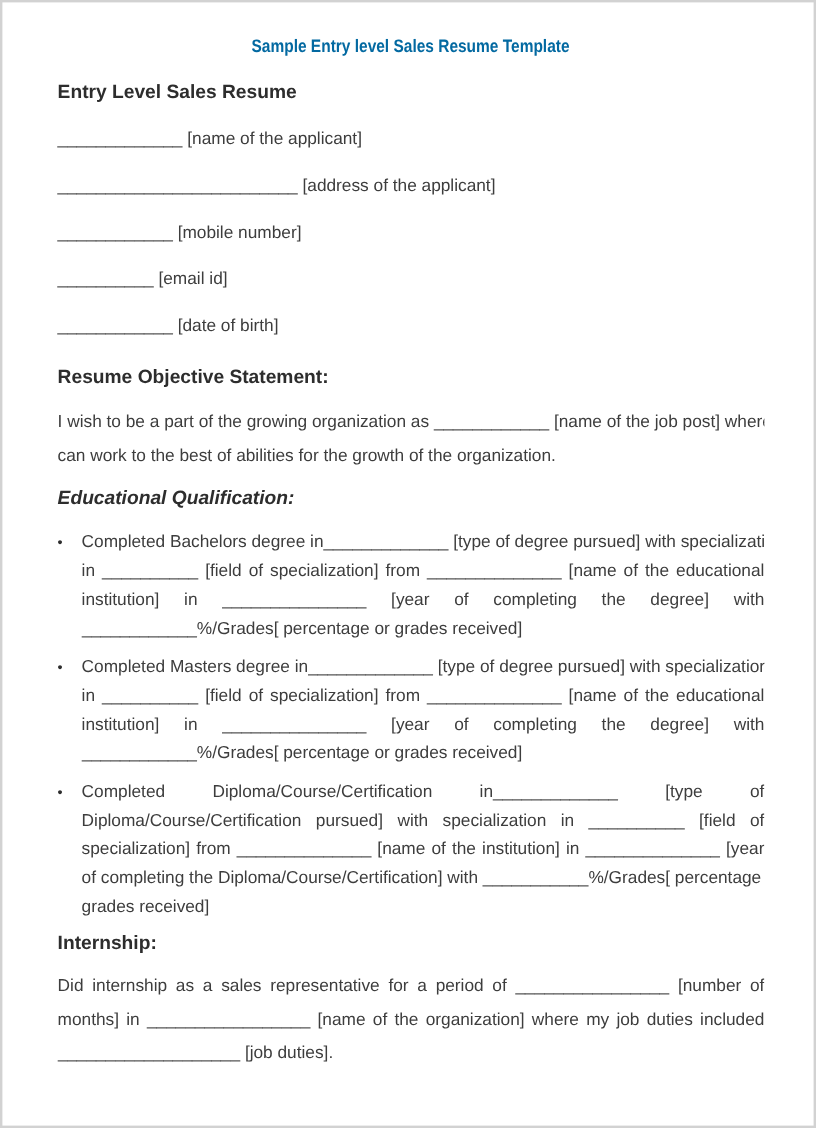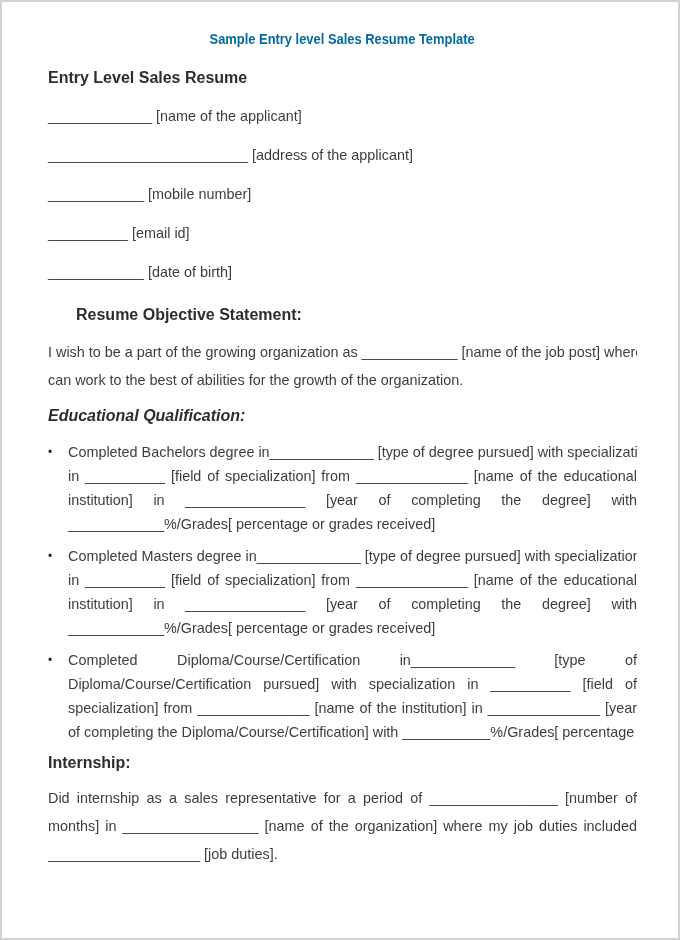--- a/index.html
+++ b/index.html
@@ -30,21 +30,21 @@
     transform-origin: center;
   }
 
   .sec-heading {
     font-weight: 700;
     font-size: 16px;
     line-height: 18px;
     color: #2d2d2d;
   }
   .main-heading   { margin-top: 22px; }
-  .obj-heading    { margin-top: 14px; margin-left: 28px; }
+  .obj-heading    { margin-top: 14px; }
   .edu-heading    { margin-top: 13px; font-style: italic; }
   .intern-heading { margin-top: 10px; }
 
   .fields { margin-top: 10px; }
   .field-line { line-height: 39px; white-space: nowrap; }
 
   .objective-para  { margin-top: 14px; }
   .internship-para { margin-top: 12px; }
   .para28 .jline { line-height: 28px; }
 
@@ -120,20 +120,21 @@
             <div class="jline lastline">____________%/Grades[ percentage or grades received]</div>
           </div>
         </div>
         <div class="bullet-row">
           <span class="bullet-dot">•</span>
           <div class="bullet-lines">
             <div class="jline">Completed Diploma/Course/Certification in_____________ [type of</div>
             <div class="jline">Diploma/Course/Certification pursued] with specialization in __________ [field of</div>
             <div class="jline">specialization] from ______________ [name of the institution] in ______________ [year</div>
             <div class="jline">of completing the Diploma/Course/Certification] with ___________%/Grades[ percentage or</div>
+            <div class="jline lastline">grades received]</div>
           </div>
         </div>
       </div>
 
     <div class="sec-heading intern-heading">Internship:</div>
 
     <div class="para28 internship-para">
         <div class="jline">Did internship as a sales representative for a period of ________________ [number of</div>
         <div class="jline">months] in _________________ [name of the organization] where my job duties included</div>
         <div class="jline lastline">___________________ [job duties].</div>

